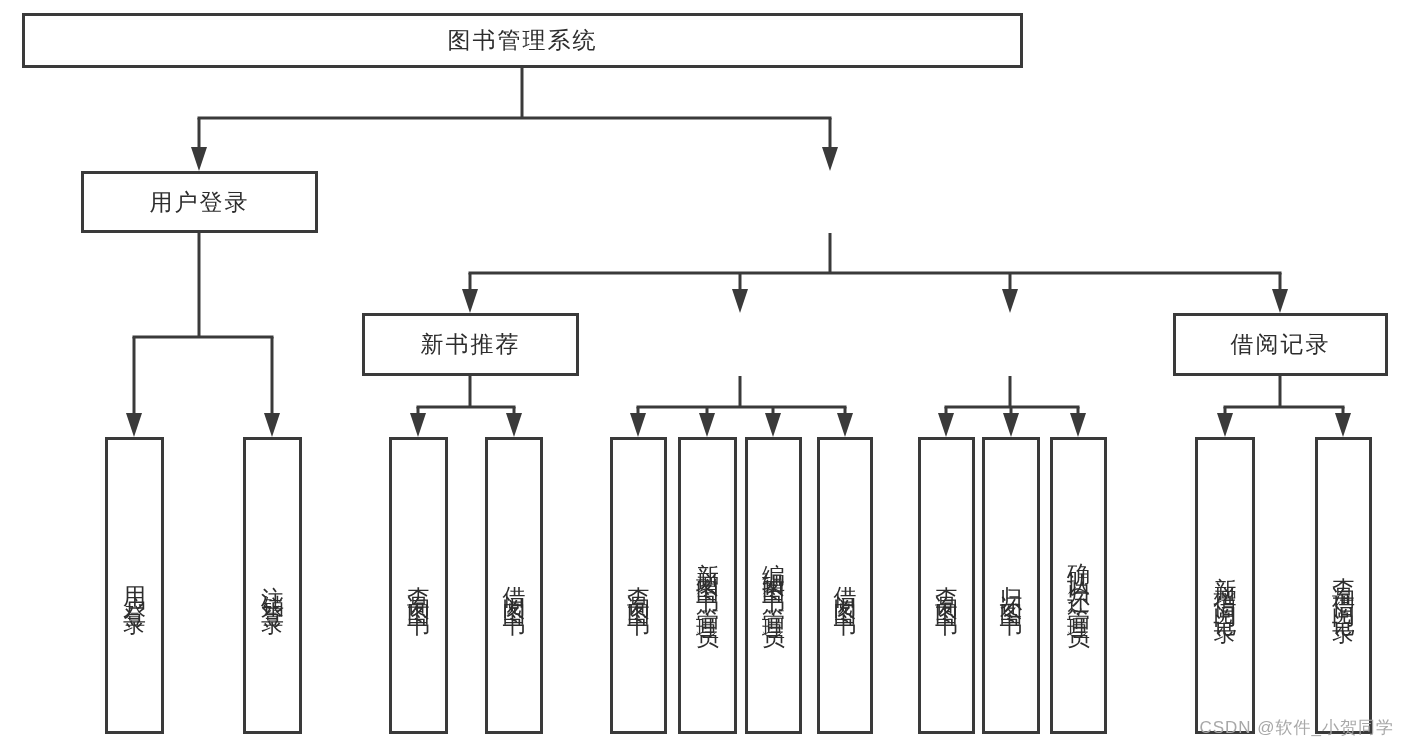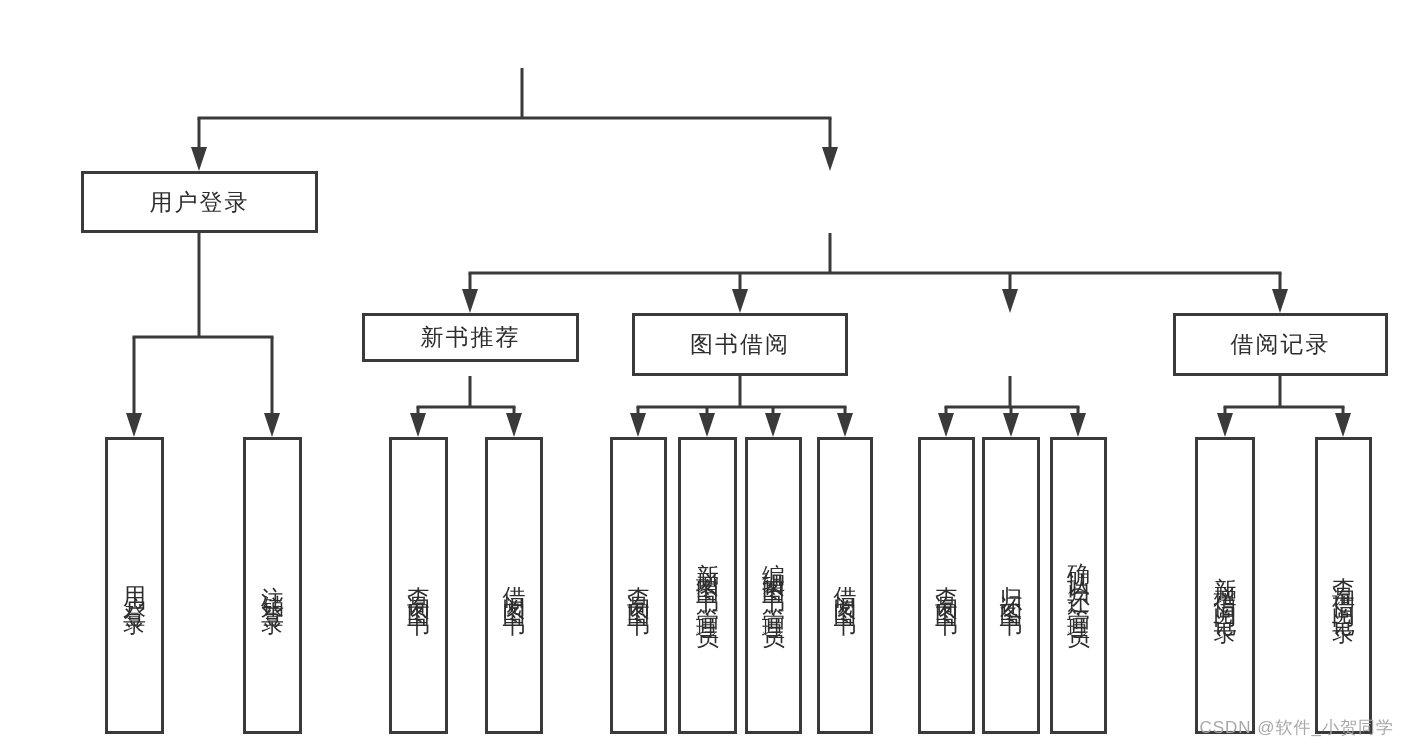--- a/index.html
+++ b/index.html
@@ -107,25 +107,25 @@
     <polygon stroke="none" points="1070,413 1086,413 1078,437"></polygon>
 
     <line x1="1280" y1="376" x2="1280" y2="407"></line>
     <line x1="1223.5" y1="407" x2="1344.5" y2="407"></line>
     <line x1="1225" y1="407" x2="1225" y2="416"></line>
     <polygon stroke="none" points="1217,413 1233,413 1225,437"></polygon>
     <line x1="1343" y1="407" x2="1343" y2="416"></line>
     <polygon stroke="none" points="1335,413 1351,413 1343,437"></polygon>
   </svg>
 
+  <div class="node" style="left:22px; top:13px; width:1001px; height:55px;">图书管理系统</div>
 
   <div class="node" style="left:81px; top:171px; width:237px; height:62px;">用户登录</div>
 
-  <div class="node" style="left:362px; top:313px; width:217px; height:49px;">新书推荐</div>
-  <div class="node" style="left:632px; top:313px; width:216px; height:63px;">图书借阅</div>
+  <div class="node" style="left:362px; top:313px; width:217px; height:63px;">新书推荐</div>
   <div class="node" style="left:1173px; top:313px; width:215px; height:63px;">借阅记录</div>
 
   <div class="node vertical" style="left:105px; top:437px; width:59px; height:297px;">用户登录</div>
   <div class="node vertical" style="left:243px; top:437px; width:59px; height:297px;">注销登录</div>
 
   <div class="node vertical" style="left:389px; top:437px; width:59px; height:297px;">查询图书</div>
   <div class="node vertical" style="left:485px; top:437px; width:58px; height:297px;">借阅图书</div>
 
   <div class="node vertical" style="left:610px; top:437px; width:57px; height:297px;">查询图书</div>
   <div class="node vertical" style="left:678px; top:437px; width:59px; height:297px;">新增图书（管理员）</div>

